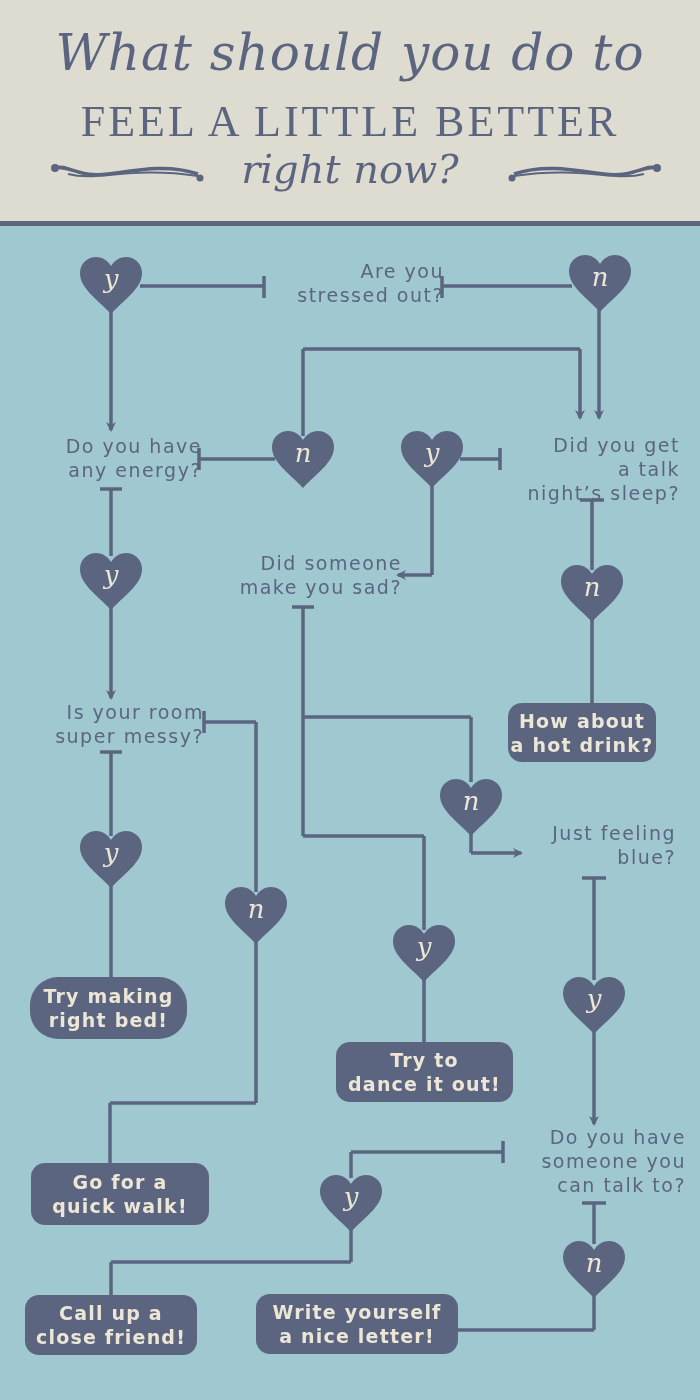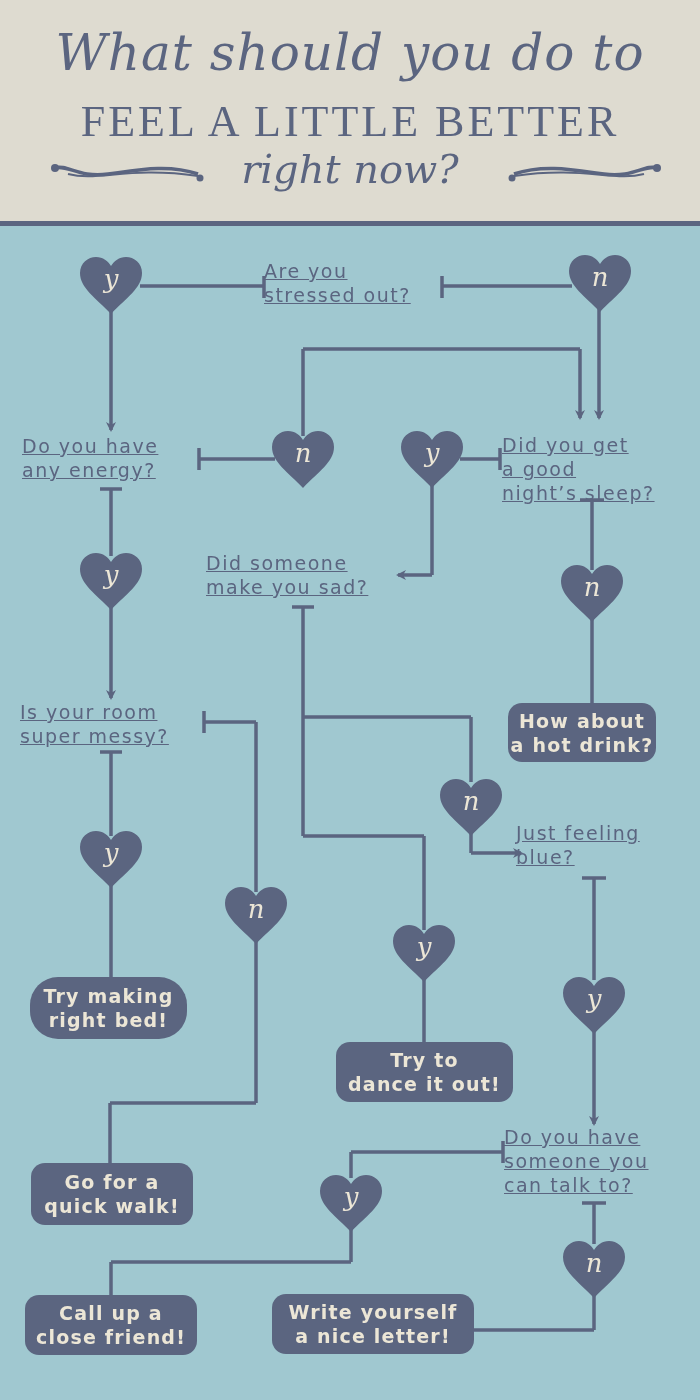--- a/index.html
+++ b/index.html
@@ -5,21 +5,21 @@
   html,body{margin:0;padding:0;}
   body{width:700px;height:1400px;position:relative;overflow:hidden;background:#a0c8d0;font-family:"DejaVu Sans",sans-serif;}
   .header{position:absolute;left:0;top:0;width:700px;height:221px;background:#dedbd0;}
   .header-rule{position:absolute;left:0;top:221px;width:700px;height:5px;background:#5b6580;}
   .title-script{position:absolute;left:0;width:700px;text-align:center;color:#5b6580;font-family:"DejaVu Serif",serif;font-style:italic;}
   .t1{top:14px;font-size:50px;letter-spacing:1px;margin-top:10px;}
   .t2{top:96px;font-size:44px;font-family:"Liberation Serif",serif;font-style:normal;letter-spacing:3px;}
   .t3{top:146px;font-size:40px;}
   .swash{position:absolute;top:160px;}
   svg.flow{position:absolute;left:0;top:0;}
-  .q{position:absolute;color:#5b6580;font-size:19px;line-height:24px;text-align:left;letter-spacing:1.5px;font-family:"DejaVu Sans",sans-serif;text-decoration:underline;}
+  .q{position:absolute;color:#5b6580;font-size:19px;line-height:24px;text-align:right;letter-spacing:1.5px;font-family:"DejaVu Sans",sans-serif;}
   .box{position:absolute;background:#5b6580;color:#ece6d6;border-radius:14px;font-size:19px;line-height:24px;text-align:center;font-weight:bold;letter-spacing:1.2px;display:flex;align-items:center;justify-content:center;font-family:"DejaVu Sans",sans-serif;}
   .heart{position:absolute;width:66px;height:60px;}
   .heart span{position:absolute;left:0;top:8px;width:66px;text-align:center;color:#ece6d6;font-family:"DejaVu Serif",serif;font-style:italic;font-size:26px;}
 </style>
 </head>
 <body>
 
 <div class="header"></div>
 <div class="header-rule"></div>
 <div class="title-script t1">What should you do to</div>
@@ -116,21 +116,21 @@
 <div class="q" style="left:264px;top:259px;width:180px;">
   <div>Are you</div>
   <div>stressed out?</div>
 </div>
 <div class="q" style="left:22px;top:434px;width:180px;">
   <div>Do you have</div>
   <div>any energy?</div>
 </div>
 <div class="q" style="left:502px;top:425px;width:178px;margin-top:8px;">
   <div>Did you get</div>
-  <div>a good</div>
+  <div>a talk</div>
   <div>night’s sleep?</div>
 </div>
 <div class="q" style="left:206px;top:551px;width:196px;">
   <div>Did someone</div>
   <div>make you sad?</div>
 </div>
 <div class="q" style="left:20px;top:700px;width:184px;">
   <div>Is your room</div>
   <div>super messy?</div>
 </div>
@@ -155,33 +155,33 @@
       <div>Try making</div>
       <div>right bed!</div>
     </div>
 </div>
 <div class="box" style="left:336px;top:1042px;width:177px;height:60px;">
   <div>
       <div>Try to</div>
       <div>dance it out!</div>
     </div>
 </div>
-<div class="box" style="left:31px;top:1163px;width:162px;height:62px;">
+<div class="box" style="left:31px;top:1163px;width:178px;height:62px;">
   <div>
       <div>Go for a</div>
       <div>quick walk!</div>
     </div>
 </div>
 <div class="box" style="left:25px;top:1295px;width:172px;height:60px;">
   <div>
       <div>Call up a</div>
       <div>close friend!</div>
     </div>
 </div>
-<div class="box" style="left:256px;top:1294px;width:202px;height:60px;margin-left:16px;">
+<div class="box" style="left:256px;top:1294px;width:202px;height:60px;">
   <div>
       <div>Write yourself</div>
       <div>a nice letter!</div>
     </div>
 </div>
 
 <div class="heart" style="left:78px;top:256px;">
   <svg width="66" height="60" viewBox="0 0 66 60">
       <path d="M33 58 C 18 42, 2 32, 2 17 C 2 7, 10 1, 18 1 C 25 1, 30 5, 33 10 C 36 5, 41 1, 48 1 C 56 1, 64 7, 64 17 C 64 32, 48 42, 33 58 Z" fill="#5b6580"></path>
     </svg>

